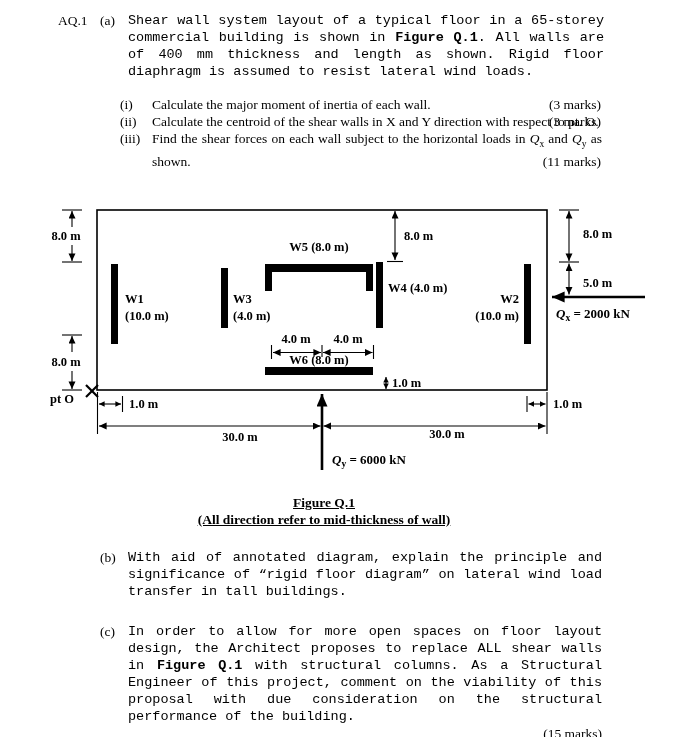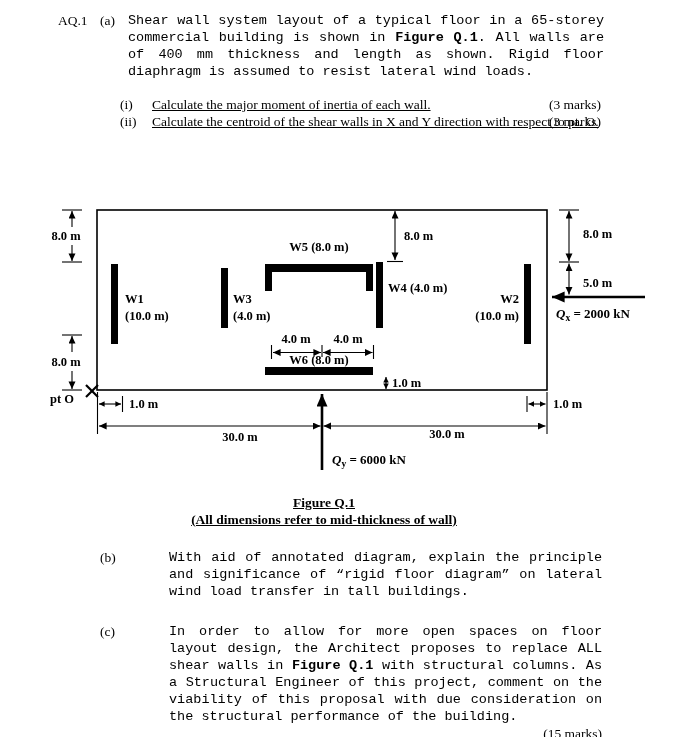--- a/index.html
+++ b/index.html
@@ -6,37 +6,37 @@
   body{width:693px;height:737px;background:#ffffff;font-family:"Liberation Serif",serif;font-size:13.5px;line-height:17px;color:#000;}
   .page{position:relative;width:693px;height:737px;overflow:hidden;background:#fff;}
   .row{position:absolute;display:flex;justify-content:space-between;}
   .qnum{width:42px;flex:none;}
   .plabel{width:28px;flex:none;}
   .ptext{flex:1;text-align:justify;margin:0;font-family:Liberation Mono, monospace;}
   #qhead{left:58px;top:12px;width:546px;}
   #items{position:absolute;left:120px;top:96px;width:482px;}
   .item{display:flex;}
   .ilabel{width:32px;flex:none;}
-  .ibody{flex:1;position:relative;text-align:justify;text-decoration:underline;}
+  .ibody{flex:1;position:relative;text-align:justify;}
   .marks{position:absolute;right:1px;bottom:0;}
   sub{font-size:9.5px;}
   #figure-svg{position:absolute;left:0;top:200px;}
   .plan{fill:none;stroke:#000;stroke-width:1.6;}
   .wall{fill:#000;stroke:none;}
   .dim,.tick{stroke:#000;stroke-width:1.1;fill:none;}
   .load{stroke:#000;stroke-width:2.6;fill:none;}
   .cross{stroke:#000;stroke-width:2.2;}
   .fl{font-family:"Liberation Serif",serif;font-weight:bold;font-size:12.5px;fill:#000;}
   .fload{font-family:"Liberation Serif",serif;font-weight:bold;font-size:13px;fill:#000;}
   marker path{fill:#000;}
   #caption{position:absolute;left:0;top:494px;width:648px;text-align:center;font-weight:bold;}
   #caption div{text-decoration:underline;}
   #part-b{left:100px;top:549px;width:502px;}
   #part-c{left:100px;top:623px;width:502px;}
-  .pbody{flex:1;margin-left:41px;}
+  .pbody{flex:1;}
   .marksline{text-align:right;}
 </style>
 </head>
 <body>
 
 <div class="page">
 
   <div class="row" id="qhead">
     <span class="qnum">AQ.1</span>
     <span class="plabel">(a)</span>
@@ -49,20 +49,27 @@
       <div class="ibody">
         <span>Calculate the major moment of inertia of each wall.</span>
         <span class="marks">(3 marks)</span>
       </div>
     </div>
     <div class="item">
       <span class="ilabel">(ii)</span>
       <div class="ibody">
         <span>Calculate the centroid of the shear walls in X and Y direction with respect to pt. O.</span>
         <span class="marks">(3 marks)</span>
+      </div>
+    </div>
+    <div class="item">
+      <span class="ilabel">(iii)</span>
+      <div class="ibody">
+        <span>Find the shear forces on each wall subject to the horizontal loads in </span><i>Q</i><sub>x</sub><span> and </span><i>Q</i><sub>y</sub><span> as shown.</span>
+        <span class="marks">(11 marks)</span>
       </div>
     </div>
   </div>
 
   <svg id="figure-svg" width="693" height="292" viewBox="0 200 693 292">
     <defs>
       <marker id="dah" markerUnits="userSpaceOnUse" markerWidth="9" markerHeight="8" refX="7.6" refY="3.5" orient="auto-start-reverse">
           <path d="M0,0 L7.6,3.5 L0,7 Z"></path>
         </marker>
       <marker id="sah" markerUnits="userSpaceOnUse" markerWidth="7" markerHeight="6" refX="5.6" refY="2.75" orient="auto-start-reverse">
@@ -181,21 +188,21 @@
 
     <g>
       <line class="tick" x1="527" y1="396" x2="527" y2="412"></line>
       <line class="dim" x1="528.5" y1="404" x2="545.5" y2="404" marker-start="url(#sah)" marker-end="url(#sah)"></line>
       <text class="fl" x="553" y="408">1.0 m</text>
     </g>
   </svg>
 
   <div id="caption">
     <div>Figure Q.1</div>
-    <div>(All dimensions refer to mid-thickness of wall)</div>
+    <div>(All direction refer to mid-thickness of wall)</div>
   </div>
 
   <div class="row" id="part-b">
     <span class="plabel">(b)</span>
     <div class="pbody">
       <p class="ptext">With aid of annotated diagram, explain the principle and significance of “rigid floor diagram” on lateral wind load transfer in tall buildings.</p>
     </div>
   </div>
 
   <div class="row" id="part-c">

